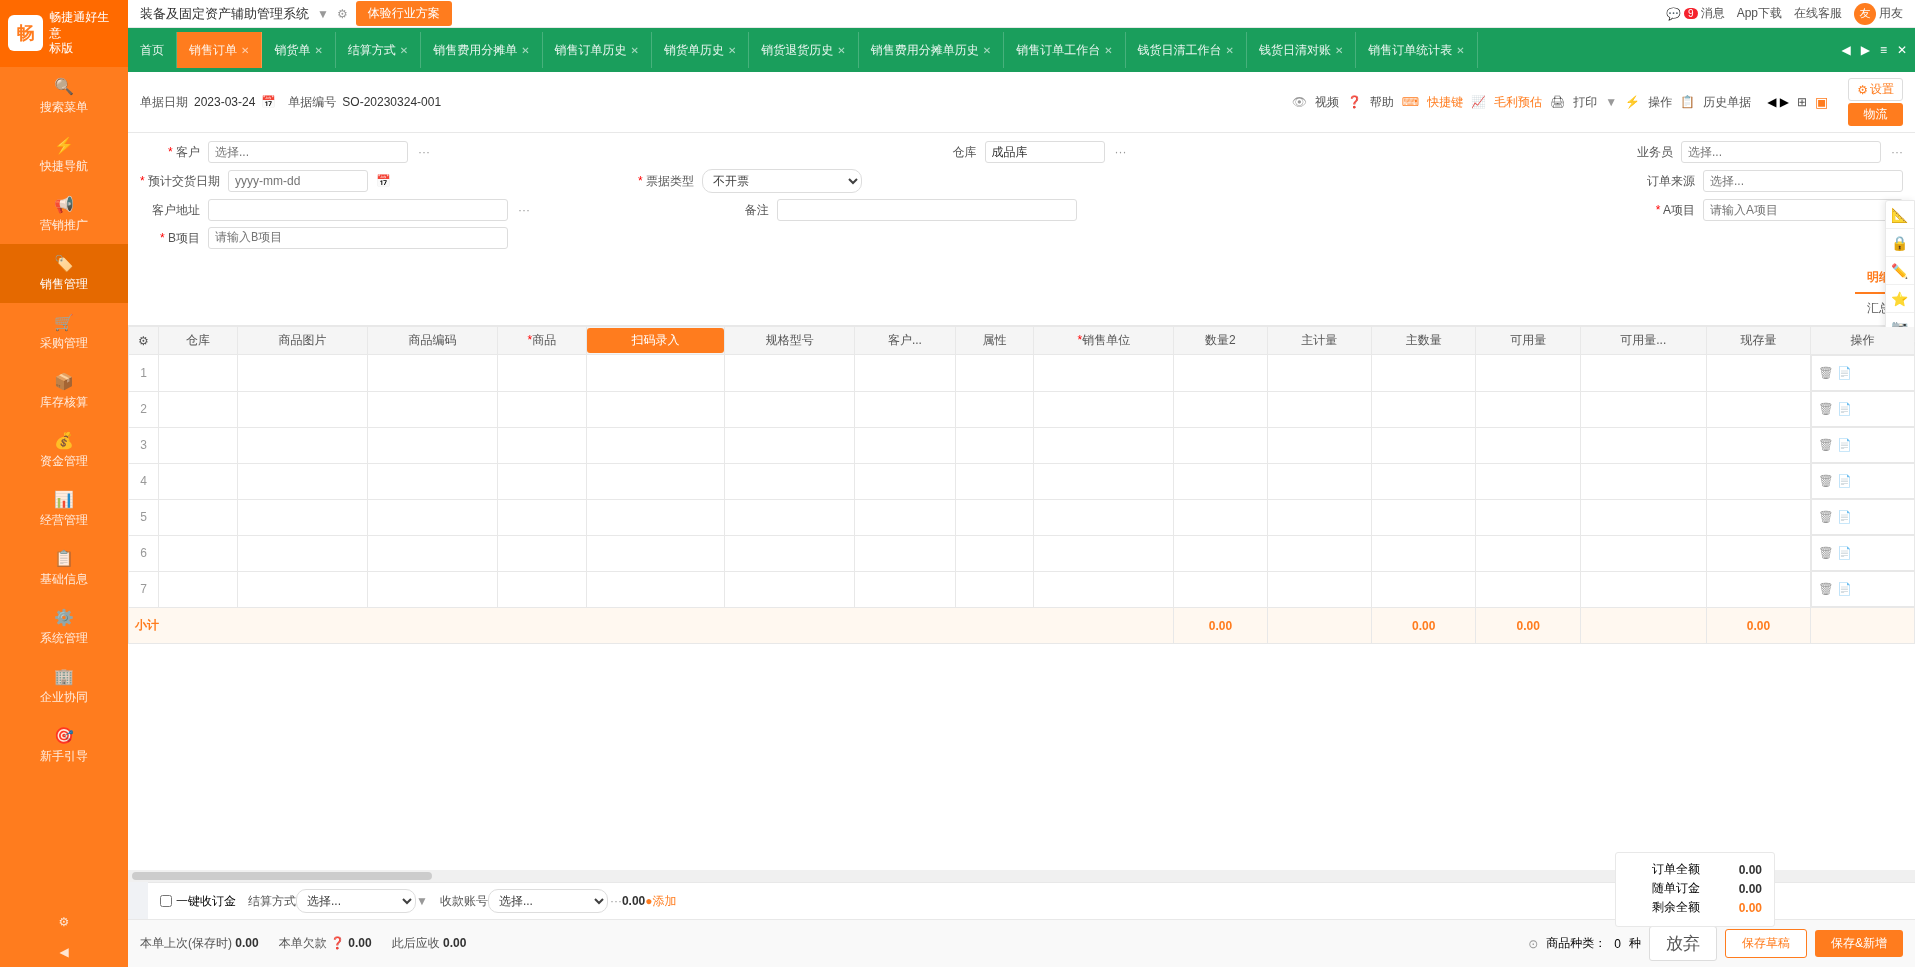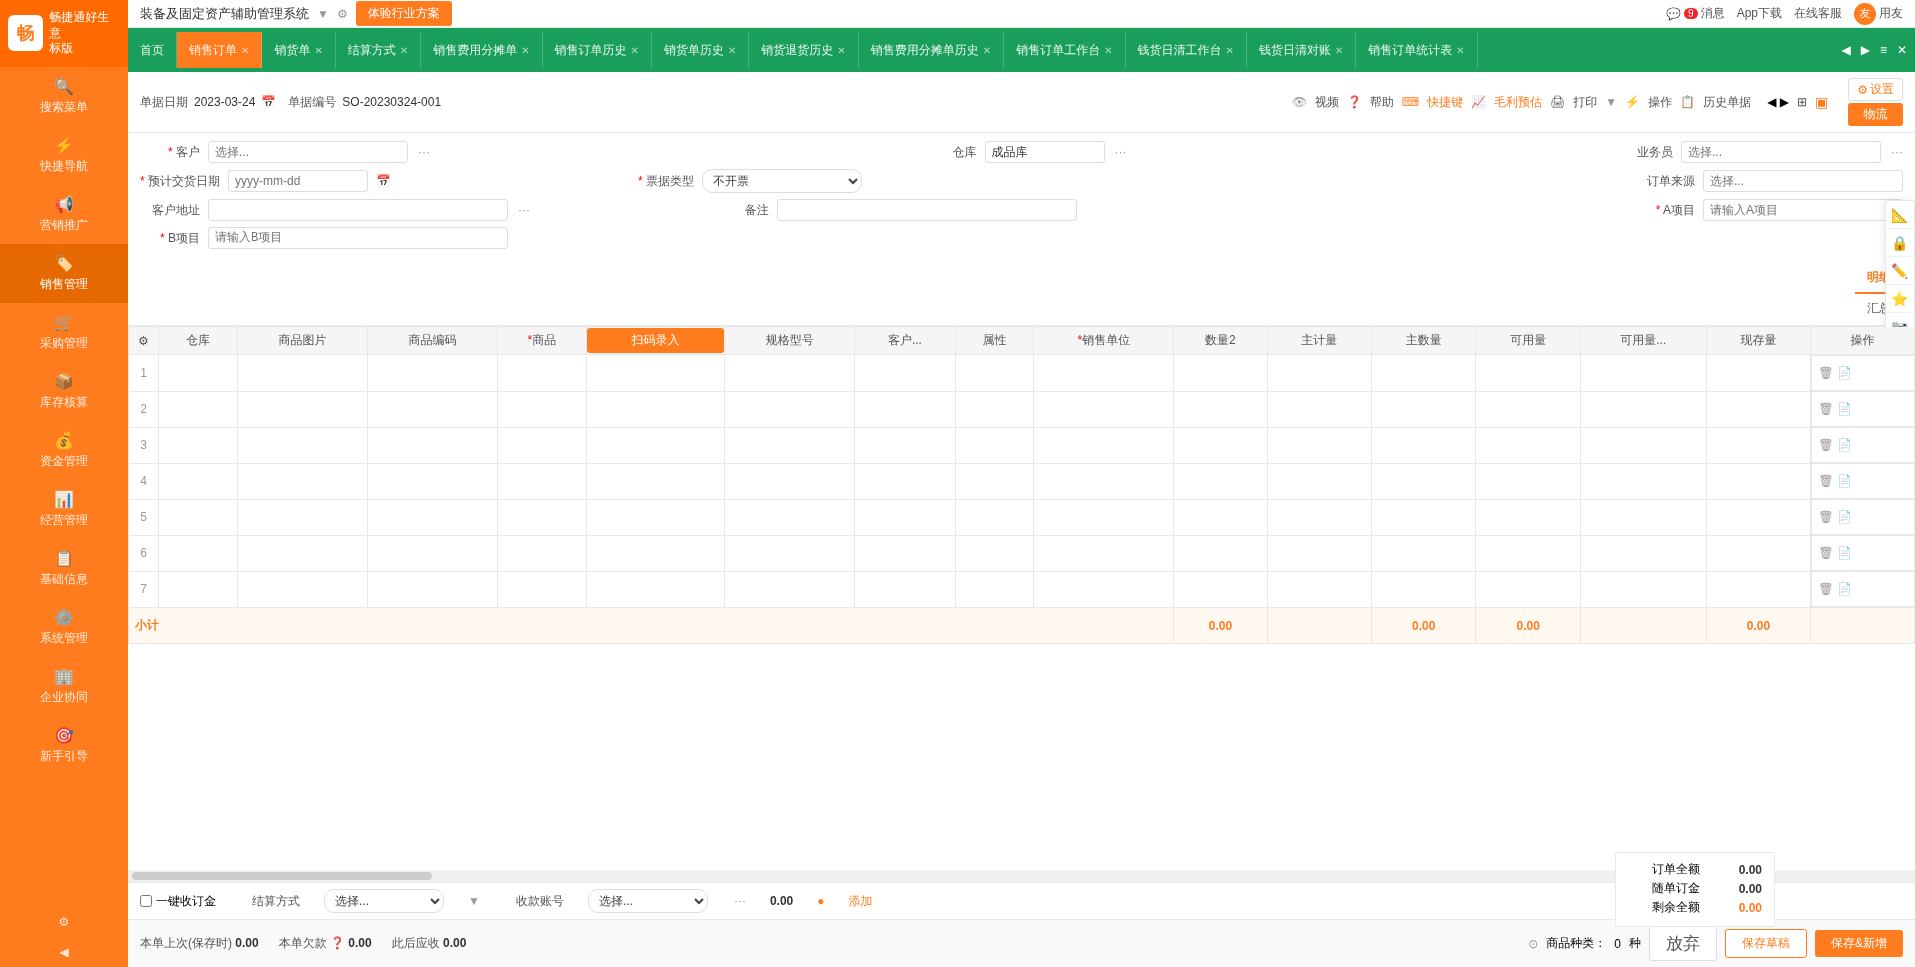--- a/index.html
+++ b/index.html
@@ -196,22 +196,23 @@
     .scroll-bar {
       width: 300px; height: 8px;
       background: #ccc; border-radius: 4px;
     }
 
     
     .bottom-form {
       background: white;
       padding: 6px 12px;
       border-top: 1px solid #e8e8e8;
-      display: flex; align-items: center; gap: 24px;
+      display: flex; align-items: center; gap: 0;
       flex-shrink: 0;
+      margin-left: 20px;
     }
     .checkbox-label { display: flex; align-items: center; gap: 4px; }
     .bottom-form input[type=checkbox] { width: 12px; height: 12px; }
 
     
     .footer {
       background: #f9f9f9;
       padding: 6px 12px;
       border-top: 1px solid #e8e8e8;
       display: flex; align-items: center;

